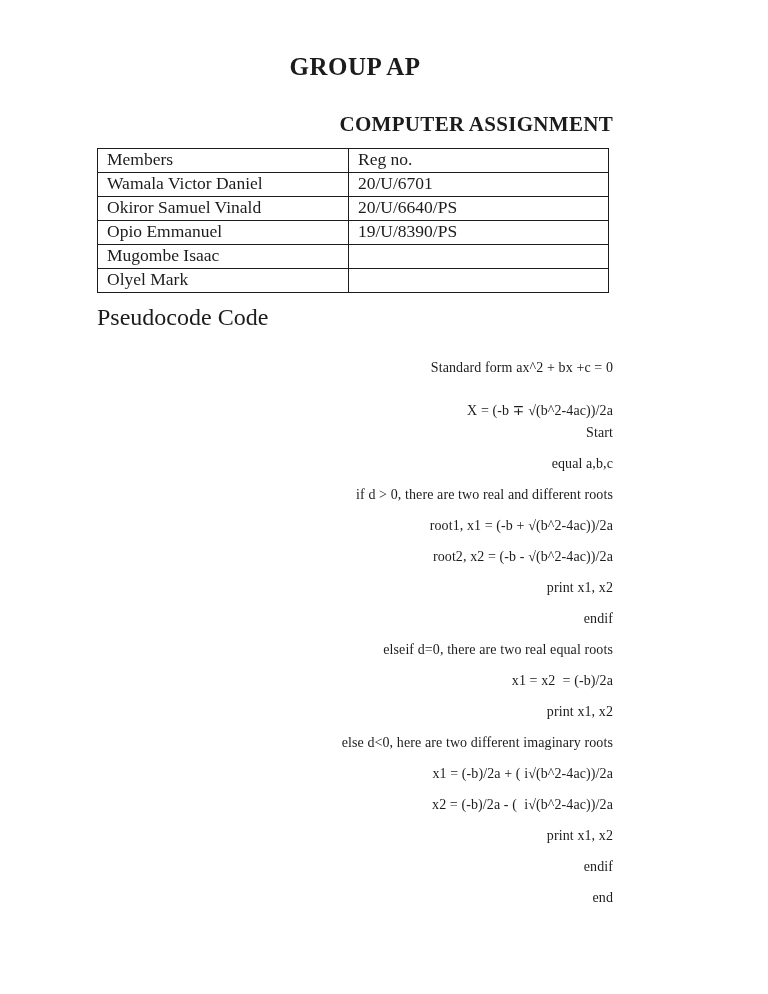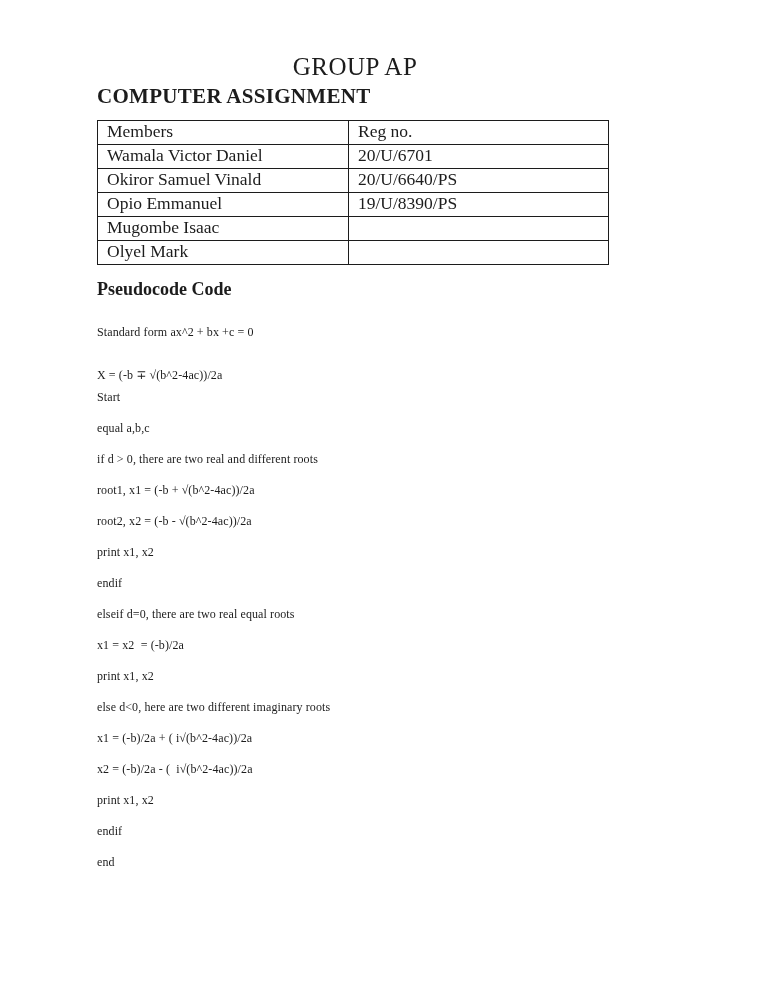--- a/index.html
+++ b/index.html
@@ -17,62 +17,64 @@
   .page {
     padding-top: 52px;
   }
   .content {
     width: 516px;
     margin-left: 97px;
   }
   .title-main {
     text-align: center;
     font-size: 25px;
-    font-weight: normal;
+    font-weight: bold;
     letter-spacing: 0.5px;
     line-height: 30px;
   }
   .title-sub {
-    text-align: left;
+    text-align: right;
     font-size: 21px;
     font-weight: bold;
     letter-spacing: 0.3px;
     line-height: 28px;
     margin-bottom: 10px;
+    margin-top: 28px;
   }
   table.members {
     border-collapse: collapse;
     width: 511px;
     table-layout: fixed;
   }
   table.members td, table.members th {
     border: 1.5px solid #1c1c1c;
     font-size: 17.5px;
     padding: 0px 9px 2px 9px;
     line-height: 21px;
     text-align: left;
     vertical-align: top;
     height: 21px;
   }
   table.members col.c1 { width: 251px; }
   table.members col.c2 { width: 260px; }
   table.members th { font-weight: normal; }
   .section-heading {
-    font-size: 18px;
-    font-weight: bold;
+    font-size: 24px;
+    font-weight: normal;
     margin-top: 12px;
-    margin-bottom: 20px;
+    margin-bottom: 28px;
     line-height: 24px;
   }
   .pseudo-line {
-    font-size: 12px;
+    font-size: 14px;
     line-height: 22px;
     margin-bottom: 9px;
     white-space: pre-wrap;
     letter-spacing: 0.1px;
+    text-align: right;
   }
   .pseudo-line.tight {
     margin-bottom: 0;
     margin-top: 21px;
   }
 </style>
 </head>
 <body>
 
 <div class="page">

